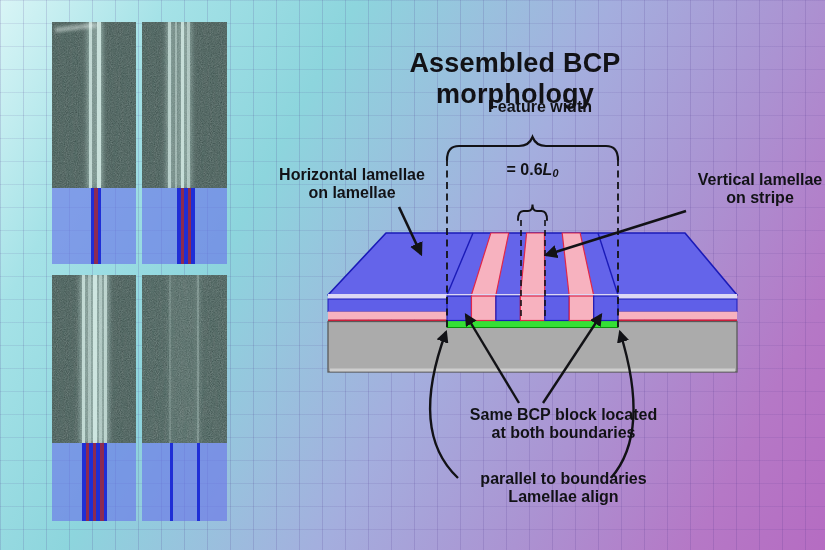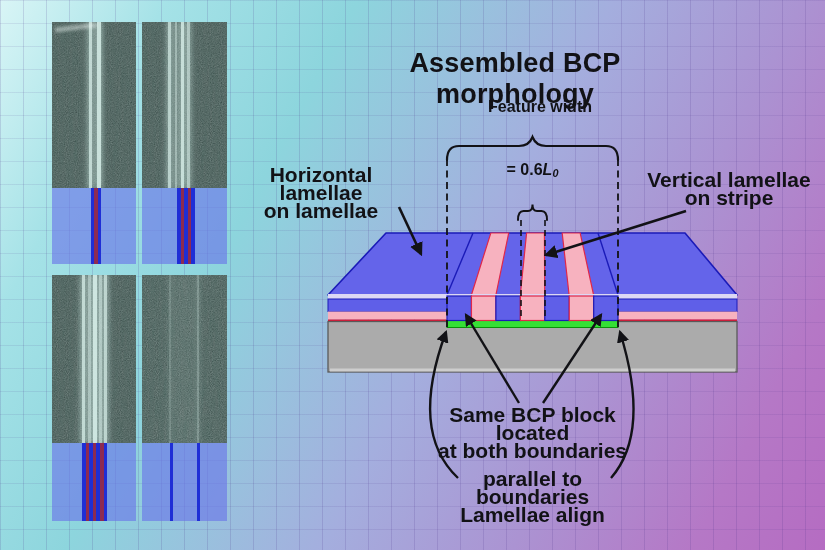--- a/index.html
+++ b/index.html
@@ -23,21 +23,21 @@
   }
   .sem-line.soft{filter:blur(3px);box-shadow:none;}
   .sem-line.streak{bottom:auto;filter:blur(1.5px);box-shadow:none;background:#eef8f5;}
   .schem{background:rgba(105,115,232,0.62);overflow:hidden;}
   .schem-stripe{position:absolute;top:0;bottom:0;}
   .lbl{position:absolute;z-index:3;text-align:center;font-weight:bold;color:#121216;}
   .lbl .var{font-style:italic;}
   .lbl .sub{font-size:0.68em;font-style:italic;vertical-align:-0.22em;}
   .title{font-size:27px;letter-spacing:0.2px;}
   .mid{font-size:16px;line-height:18.5px;}
-  .sm{font-size:21px;line-height:18px;}
+  .sm{font-size:16px;line-height:18px;padding-left:31px;}
   svg.diagram{position:absolute;left:0;top:0;z-index:2;}
 </style>
 </head>
 <body>
 
 <div class="stage">
 
   <svg width="0" height="0" style="position:absolute" aria-hidden="true">
     <defs>
       <filter id="nFine" x="0" y="0" width="100%" height="100%">

